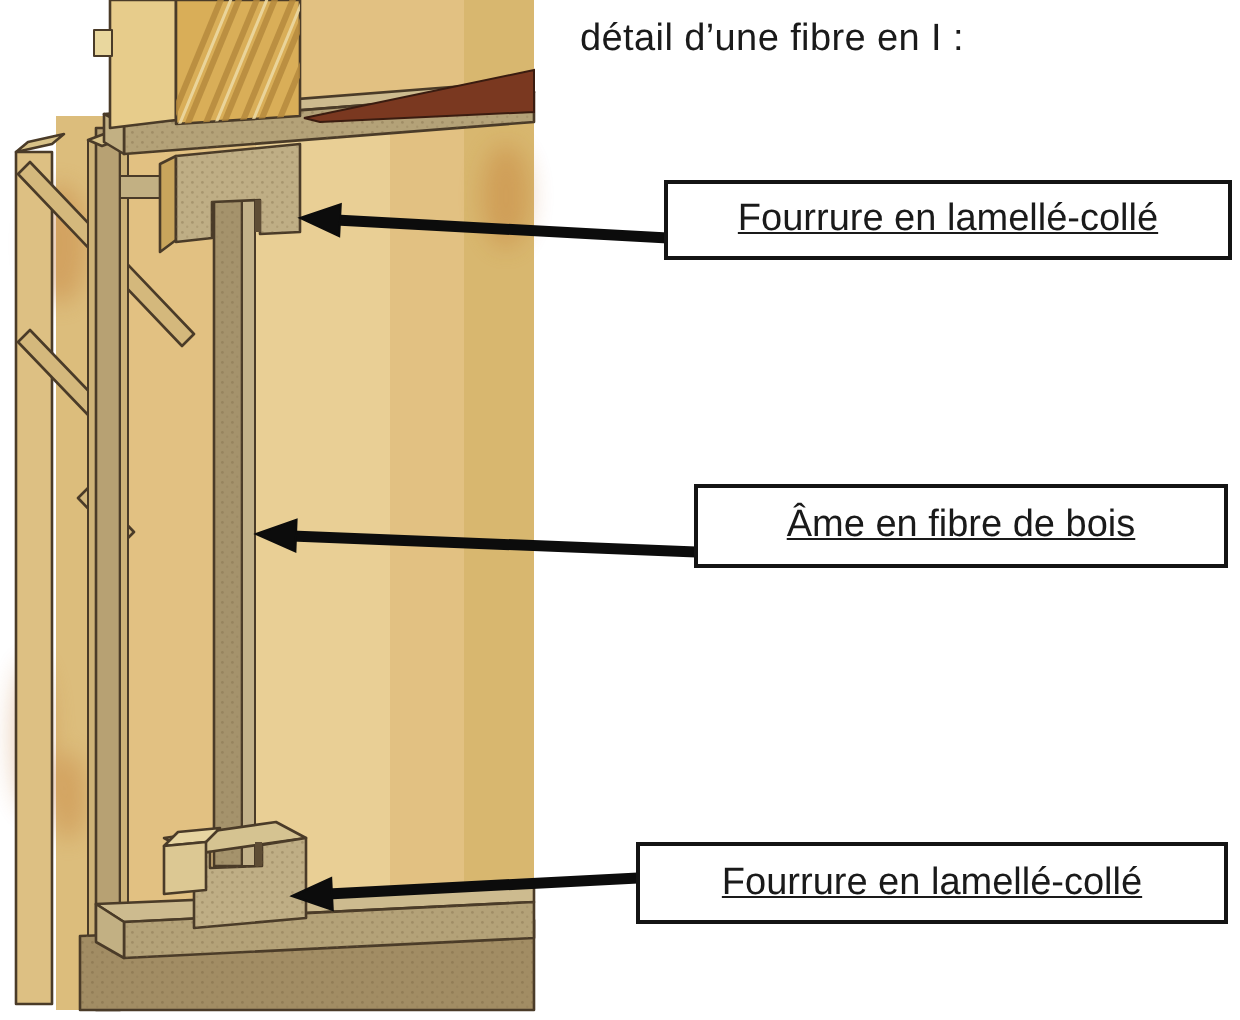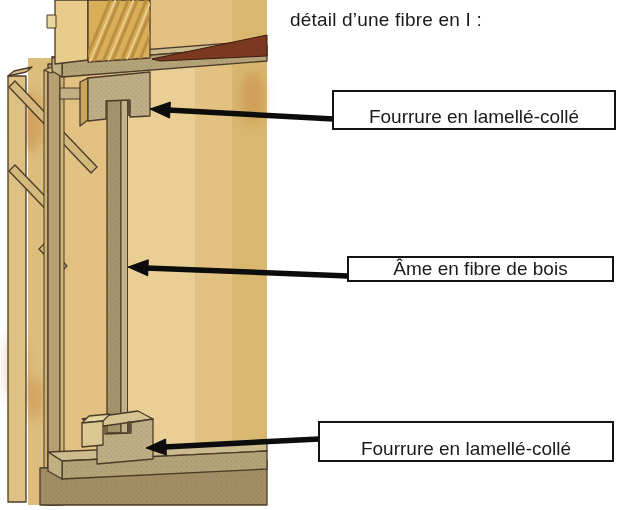--- a/index.html
+++ b/index.html
@@ -7,25 +7,25 @@
     position:relative;width:620px;height:510px;background:#ffffff;
     font-family:"Liberation Sans",sans-serif;overflow:hidden;
   }
   .illustration{position:absolute;left:0;top:0;width:620px;height:510px;}
   .diagram-title{
     position:absolute;left:290px;top:9px;font-size:19px;color:var(--text);
     white-space:nowrap;letter-spacing:.2px;
   }
   .label-box{
     position:absolute;background:#ffffff;border:2px solid var(--label-border);
-    box-sizing:border-box;display:flex;align-items:flex-end;justify-content:center;
-    font-size:19px;color:var(--text);white-space:nowrap;
+    box-sizing:border-box;display:flex;align-items:center;justify-content:center;
+    font-size:19px;color:var(--text);white-space:nowrap;text-decoration:underline;
   }
   #label-top-flange{left:332px;top:90px;width:284px;height:40px;}
-  #label-web{left:347px;top:256px;width:267px;height:26px;}
+  #label-web{left:347px;top:242px;width:267px;height:42px;}
   #label-bottom-flange{left:318px;top:421px;width:296px;height:41px;}
   svg .ol{stroke:var(--outline);stroke-width:1.3;stroke-linejoin:round;}
 </style>
 </head>
 <body>
 
 <div class="canvas">
 
   <svg class="illustration" viewBox="0 0 620 510" xmlns="http://www.w3.org/2000/svg">
     <defs>

